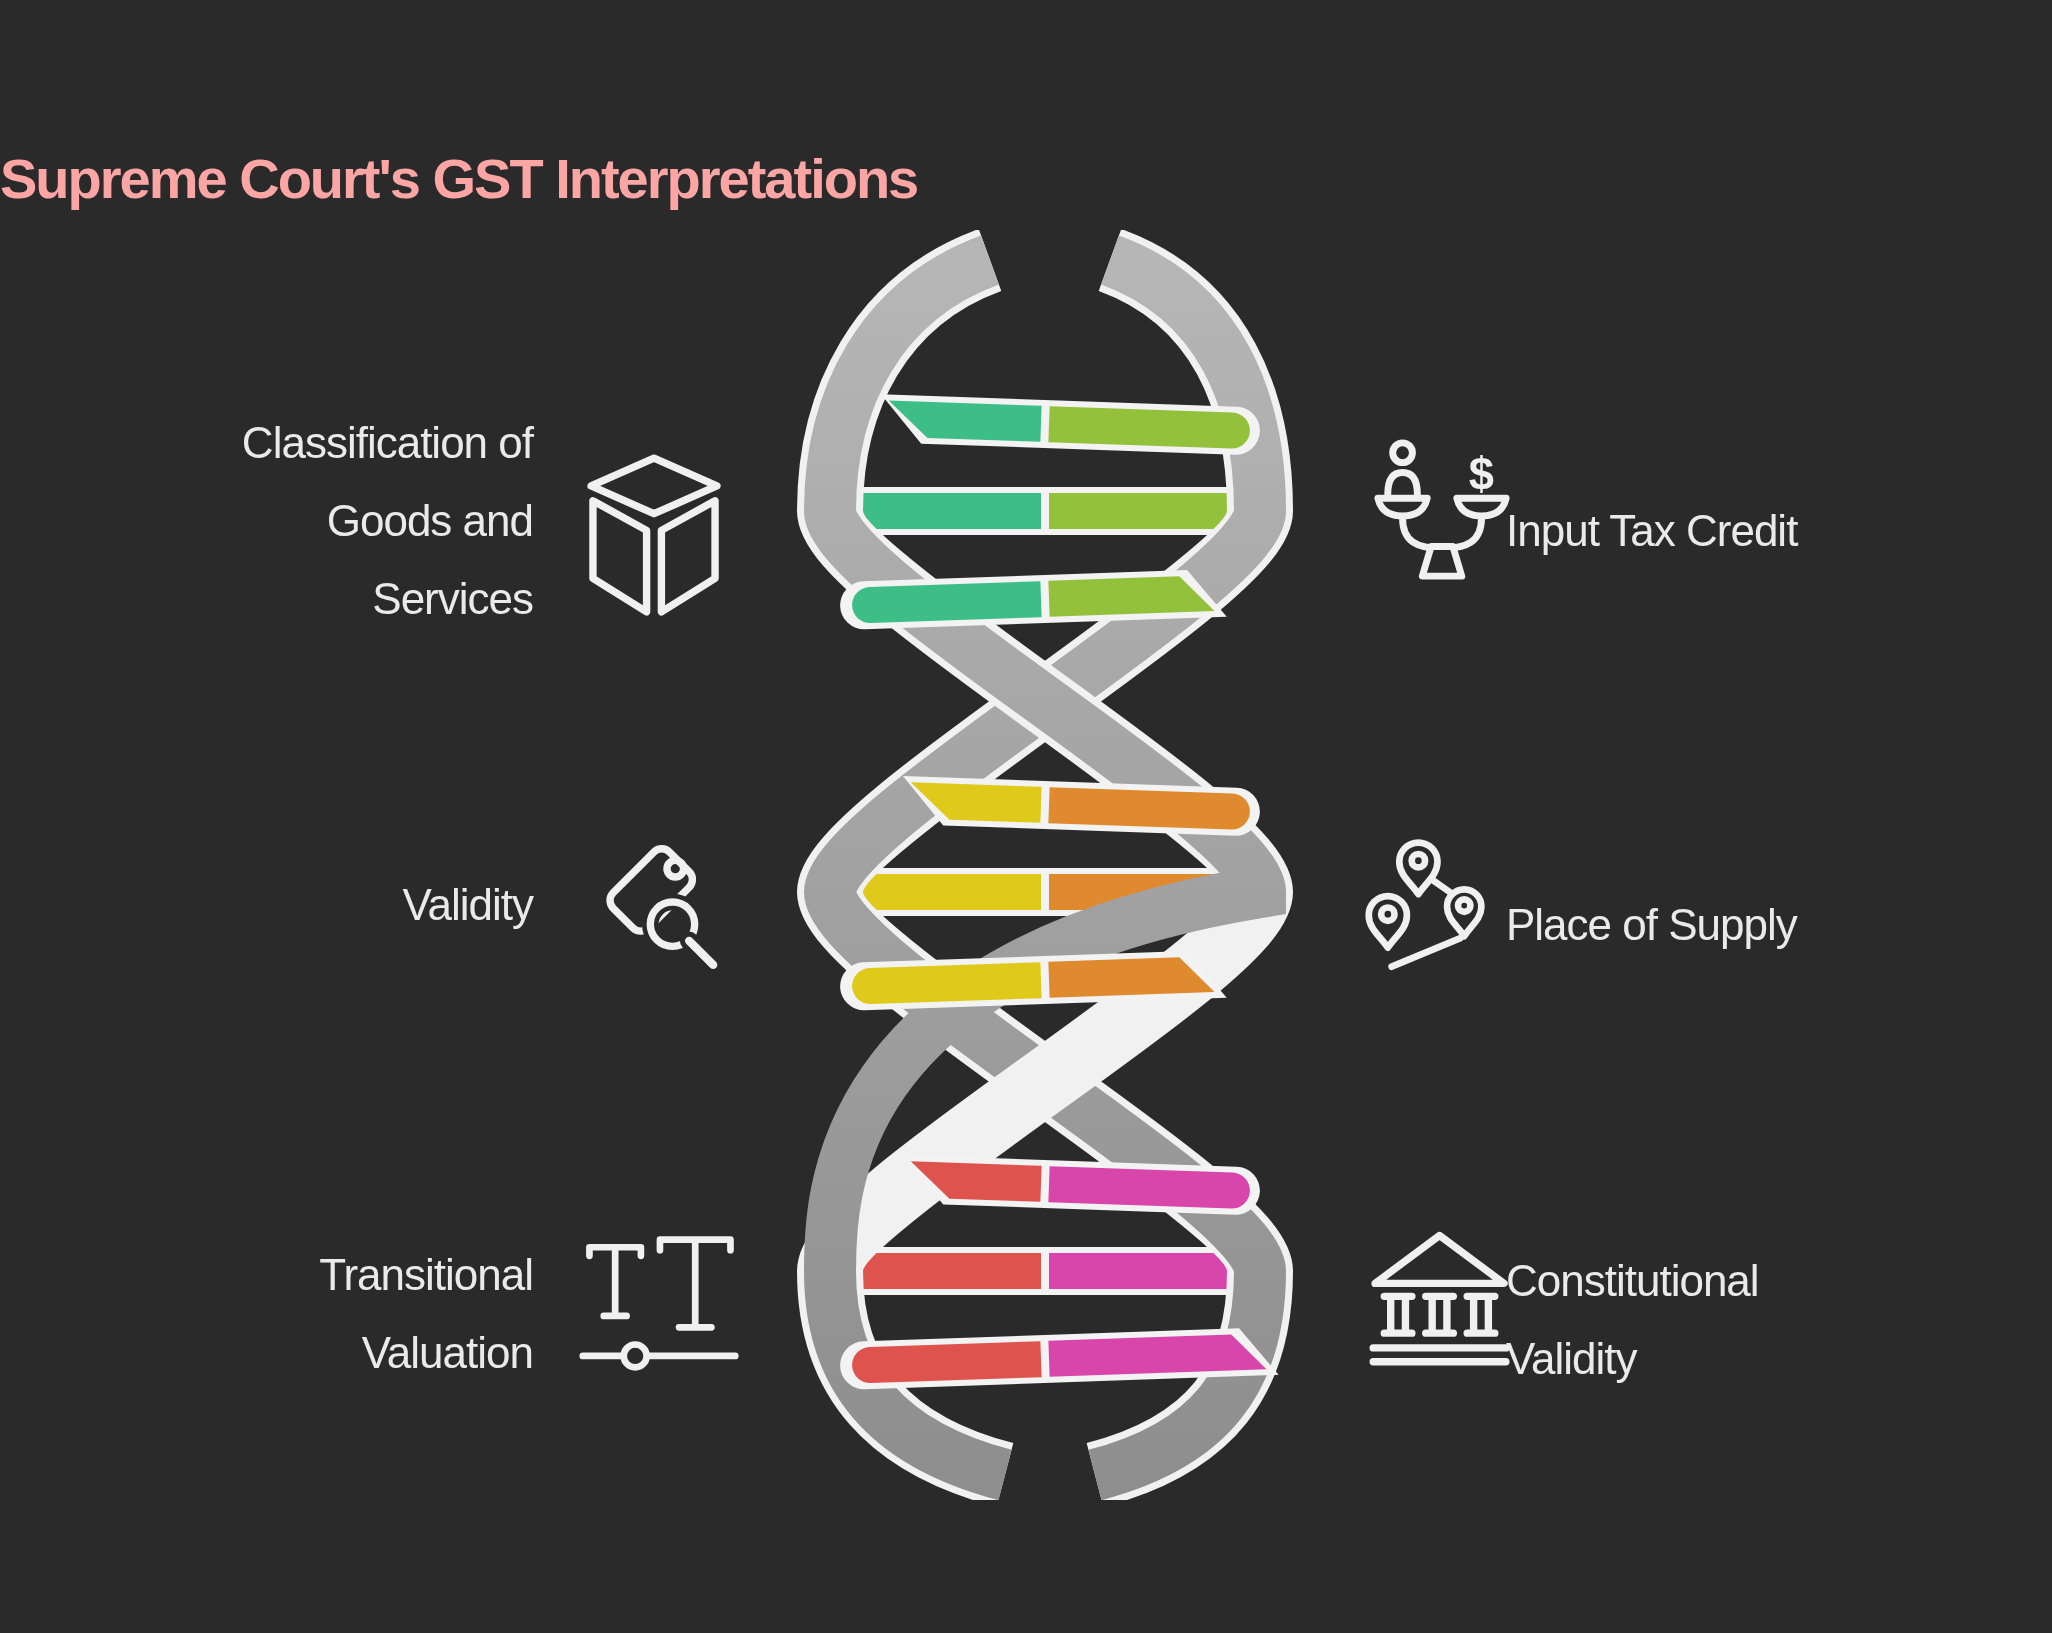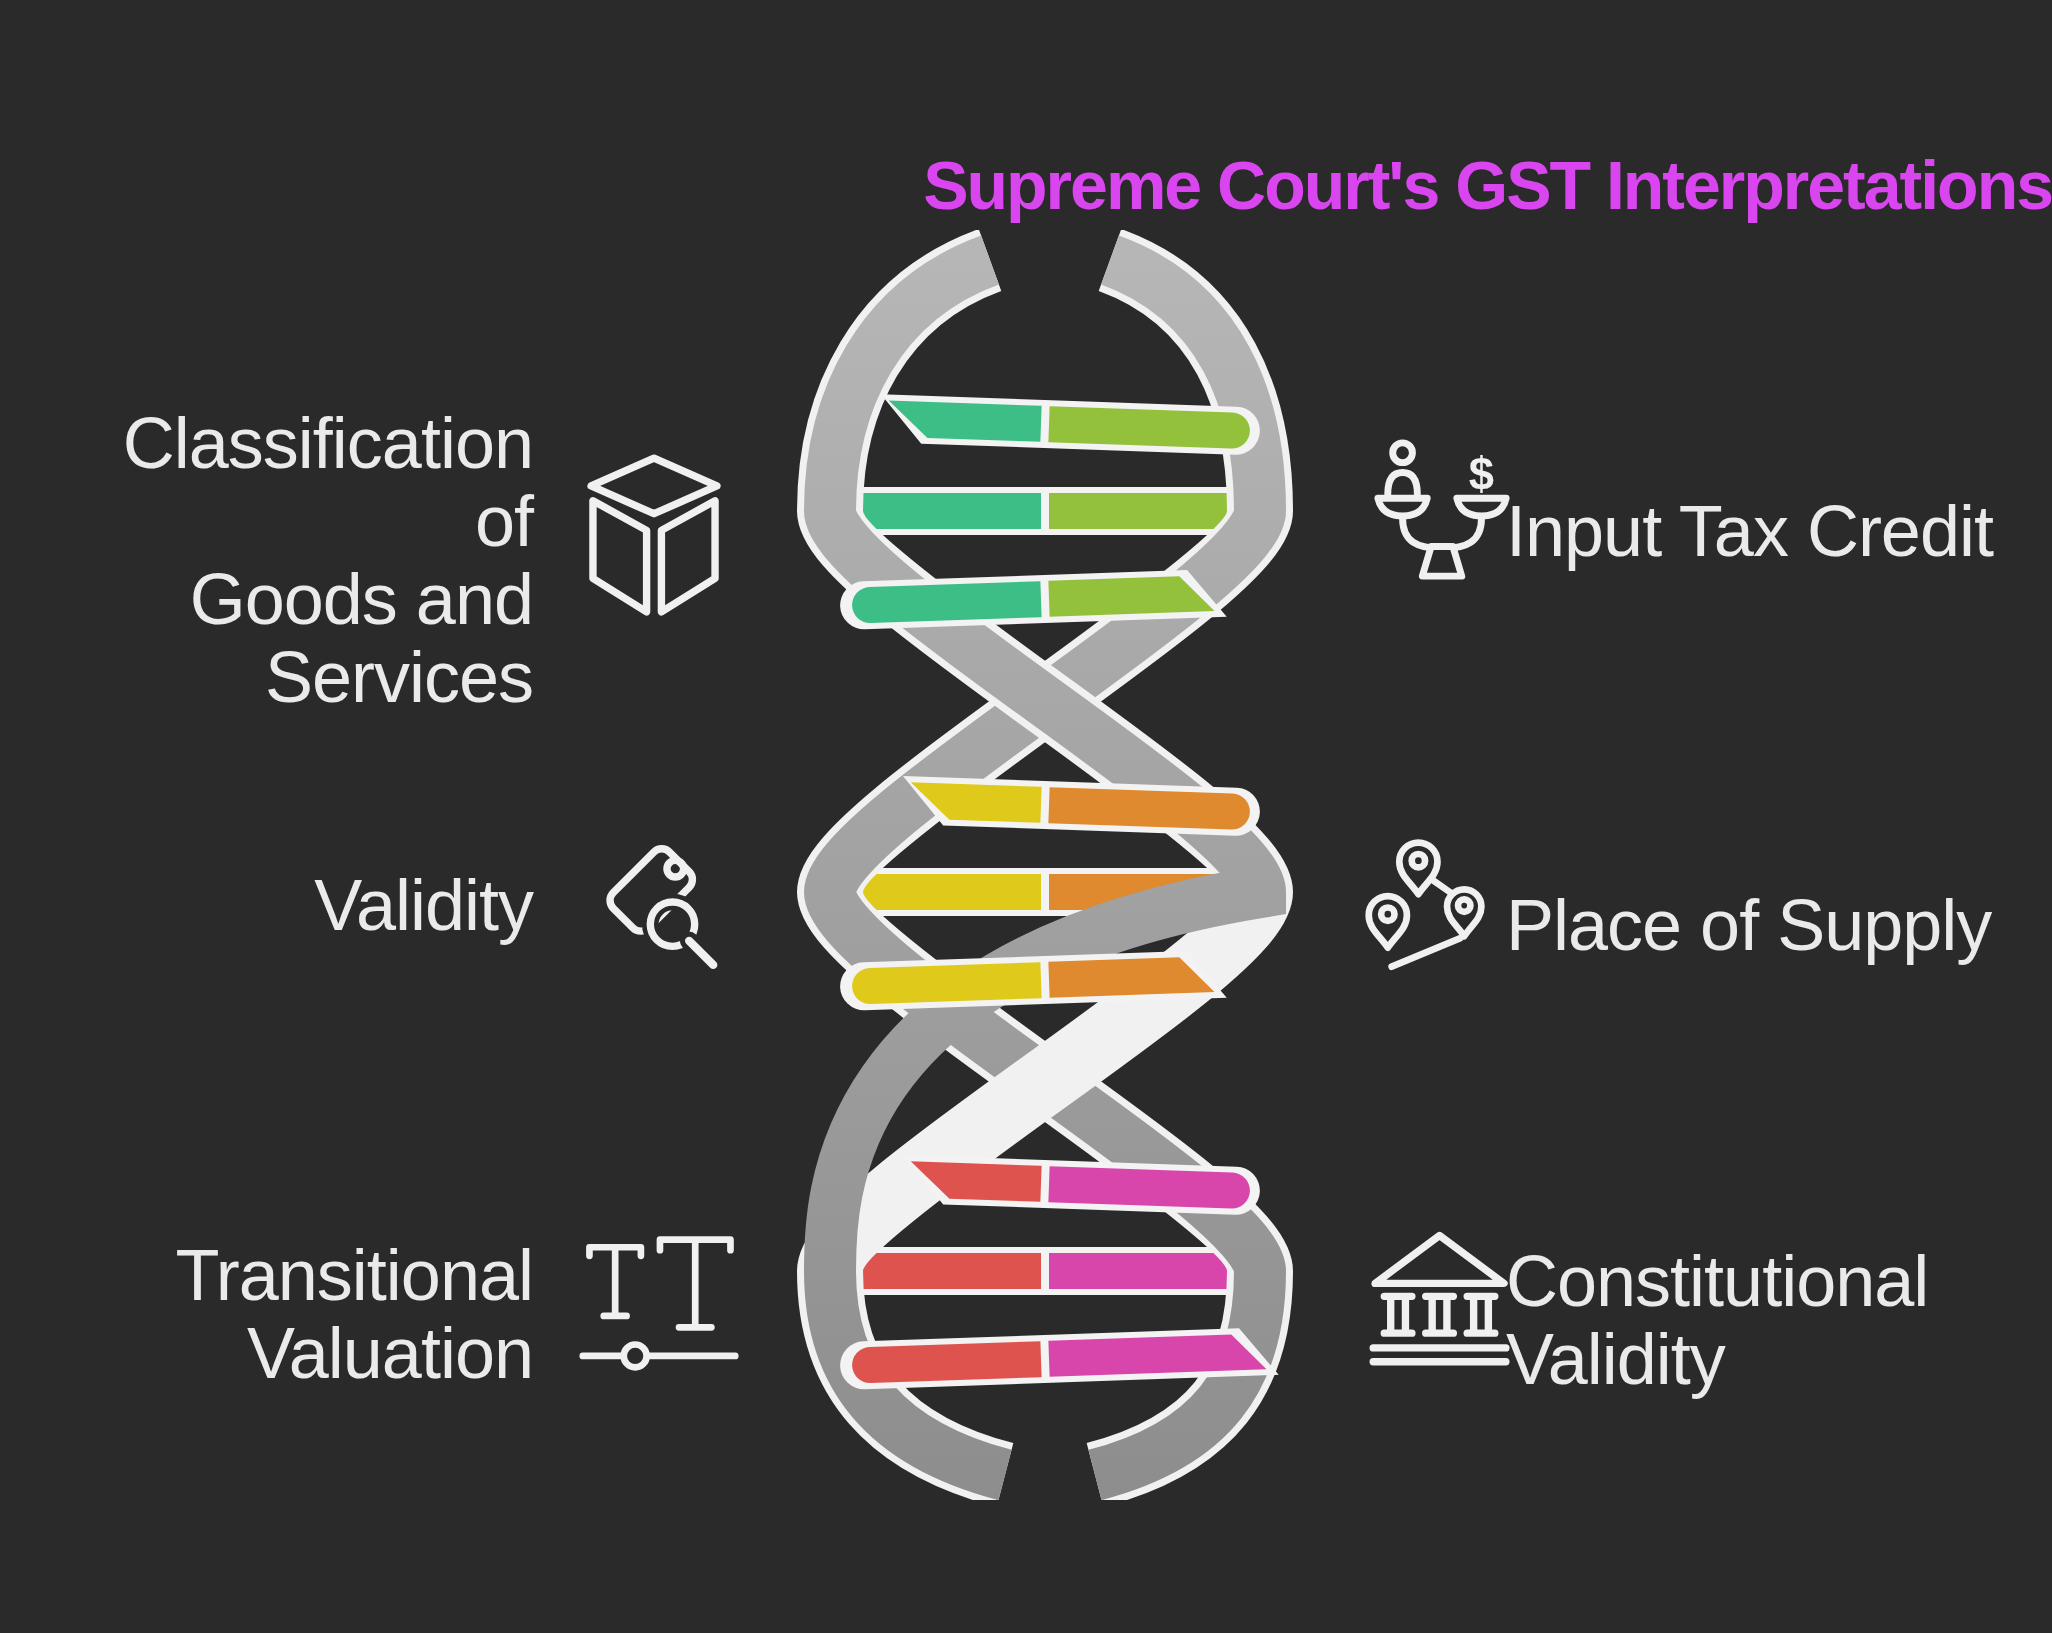--- a/index.html
+++ b/index.html
@@ -6,28 +6,28 @@
   body{
     width:2052px;height:1633px;
     background:#2a2a2a;
     font-family:"Liberation Sans", sans-serif;
     position:relative;
     overflow:hidden;
   }
   .stage{position:absolute;inset:0;}
   .title{
     position:absolute;left:0;right:0;top:146px;
-    text-align:right;
-    font-size:68px;font-weight:bold;letter-spacing:-2px;
-    color:#d946ef;
+    text-align:left;
+    font-size:56px;font-weight:bold;letter-spacing:-2px;
+    color:#fca5a5;
   }
   .label{
     position:absolute;
     color:#eaeaea;
-    font-size:72px;line-height:78px;letter-spacing:-1px;
+    font-size:44px;line-height:78px;letter-spacing:-1px;
   }
   .label.right-align{text-align:right;}
   .label.left-align{text-align:left;}
   .label span{display:block;}
   .icon{position:absolute;}
   .icon svg{display:block;width:100%;height:100%;}
   .helix{position:absolute;left:740px;top:230px;width:620px;height:1270px;}
   .helix svg{display:block;width:100%;height:100%;}
 </style>
 </head>

